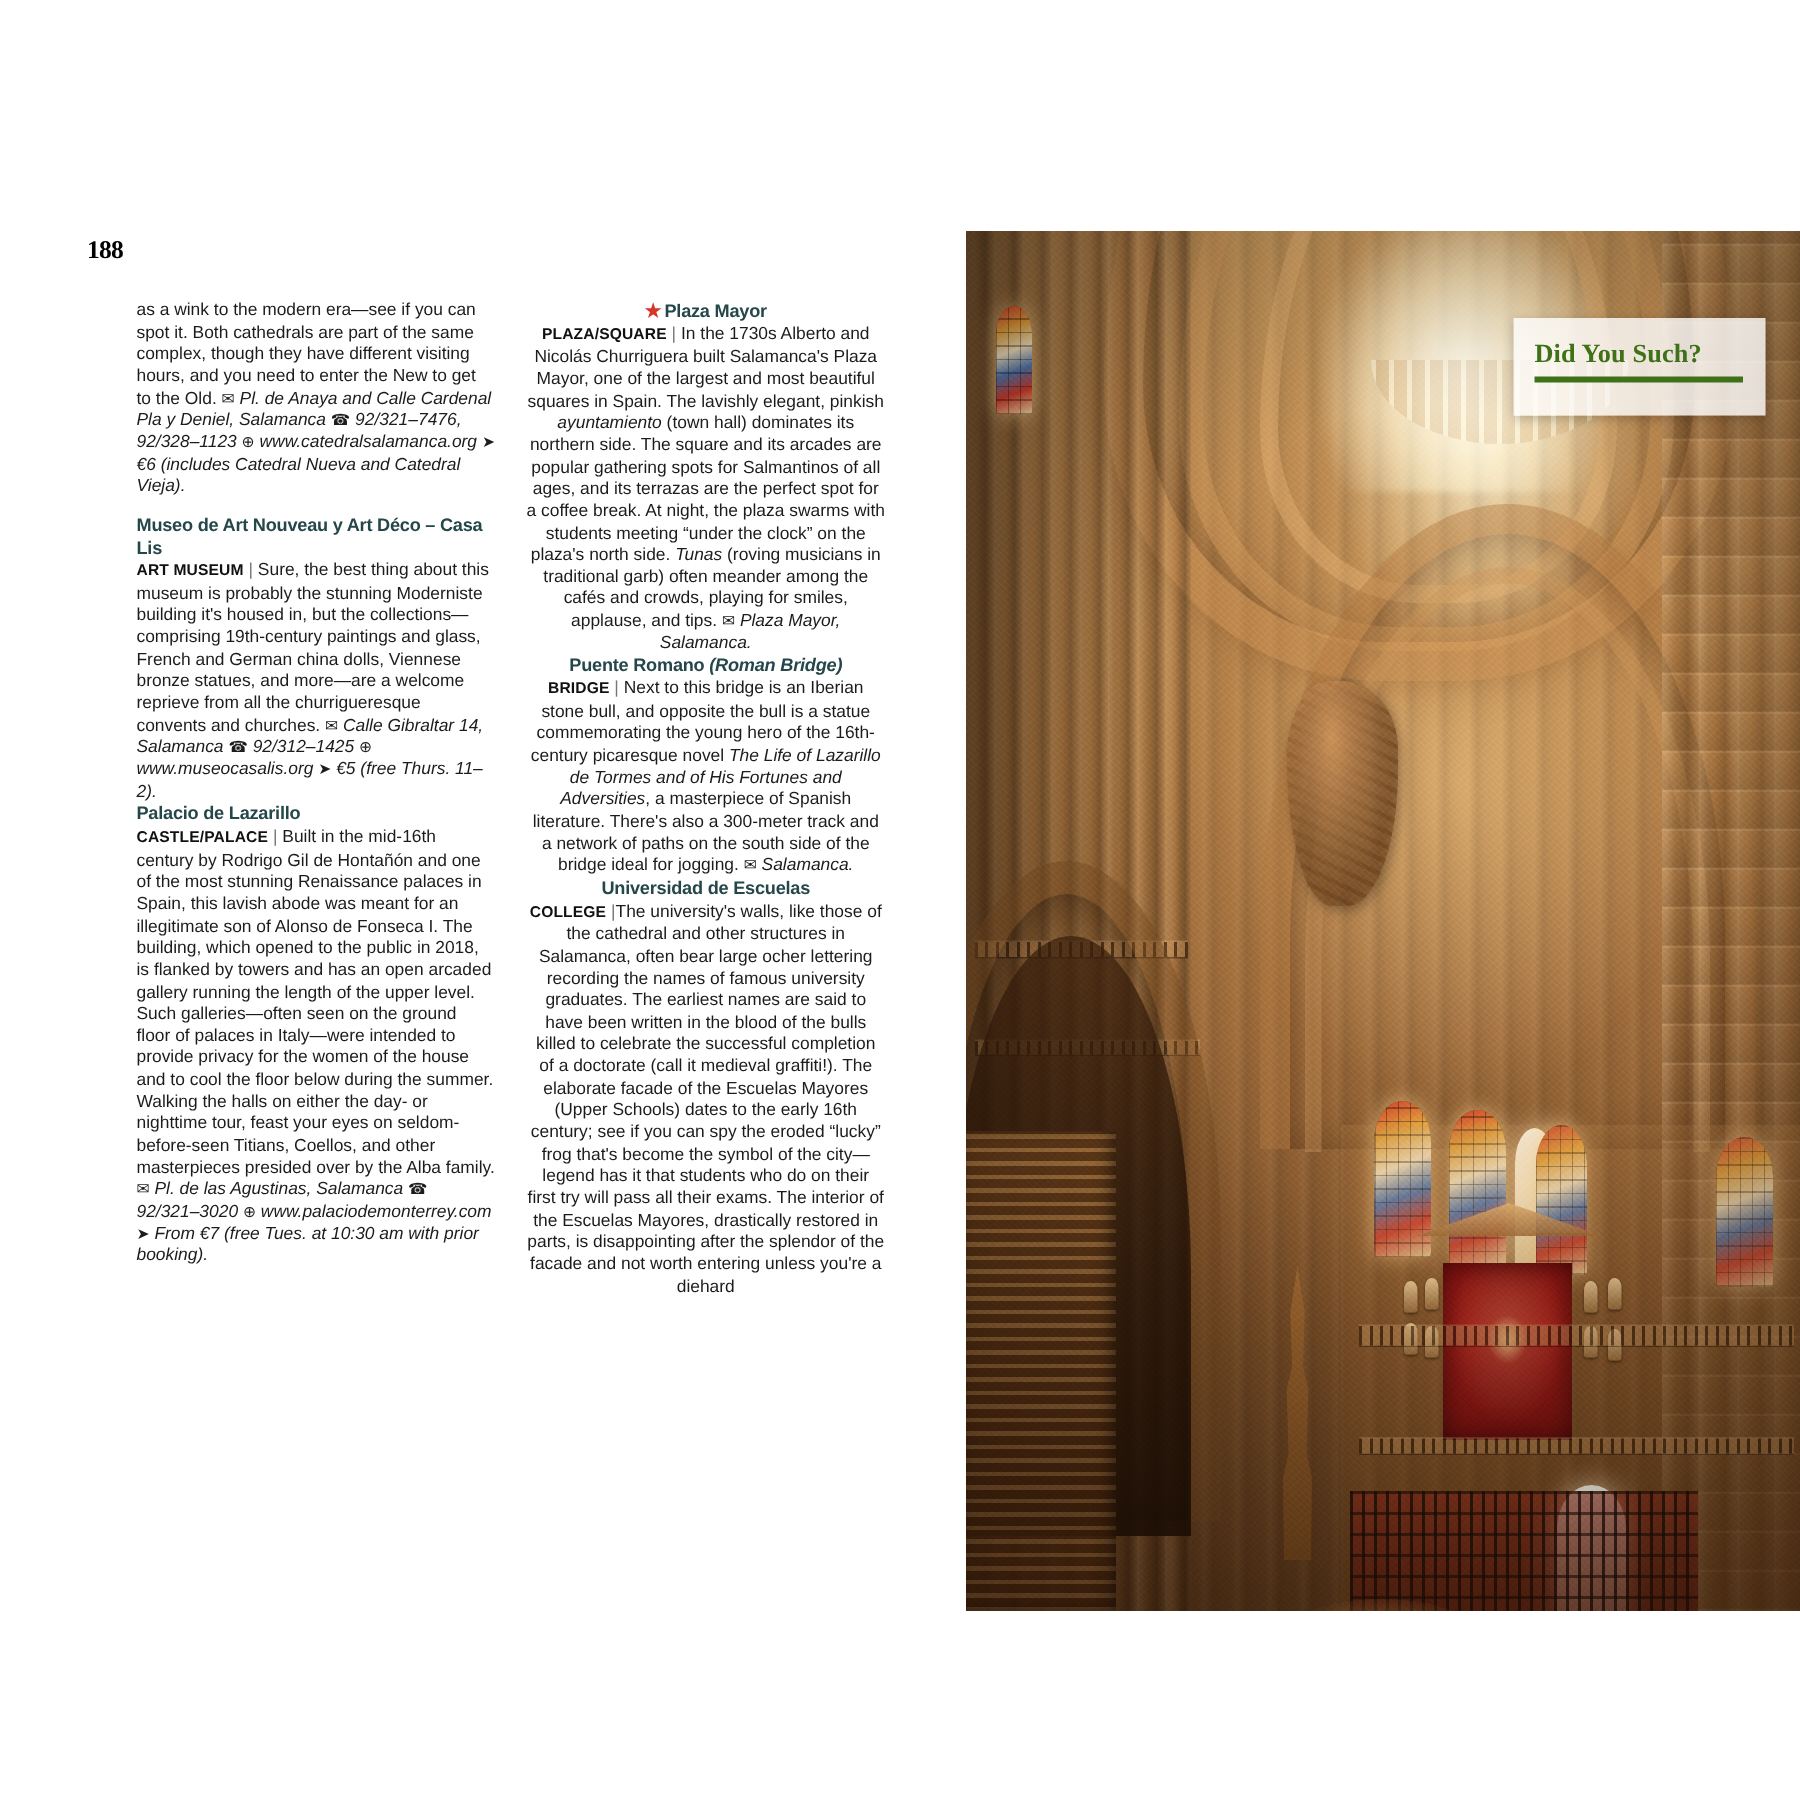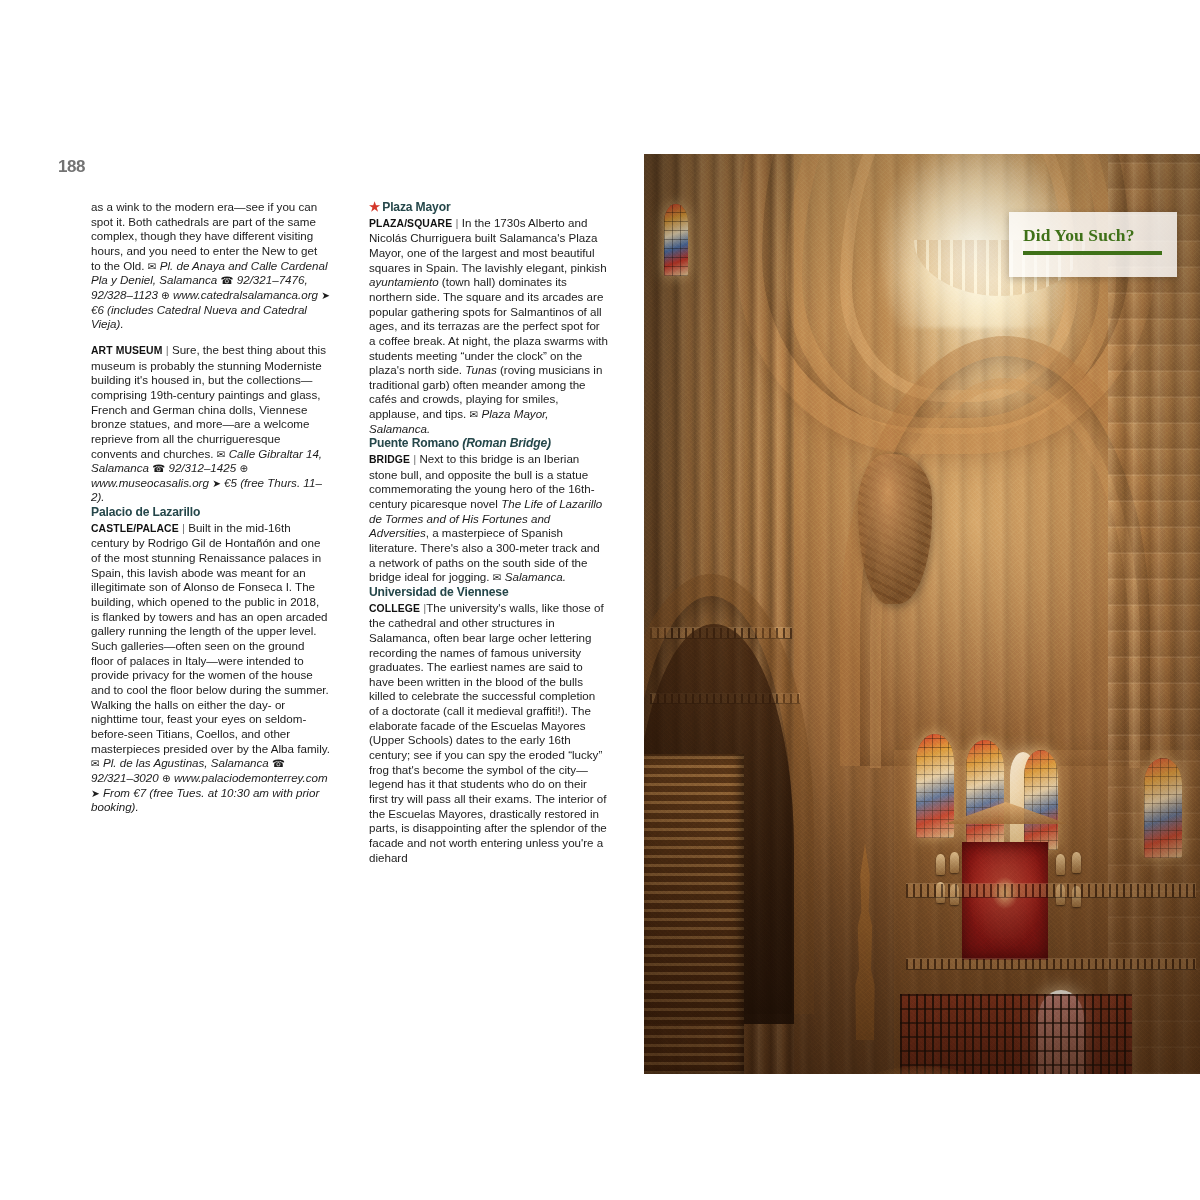--- a/index.html
+++ b/index.html
@@ -14,41 +14,41 @@
   #page {
     position: relative;
     width: 1200px; height: 1200px;
     background: #ffffff;
   }
 
   
   .folio {
     position: absolute;
     left: 58px; top: 157px;
-    font-family: Liberation Sans, sans-serif;
+    font-family: Liberation Serif, serif;
     font-weight: bold;
     font-size: 17px;
     letter-spacing: -0.5px;
-    color: #737373;
+    color: #000000;
   }
 
   
   .col {
     position: absolute;
     top: 200px;
     width: 239px;
     font-family: "Liberation Sans", sans-serif;
     font-size: 11.6px;
     line-height: 14.65px;
     color: #1c1c1c;
     text-align: left;
     margin-left: 33px;
   }
   #col1 { left: 58px; }
-  #col2 { left: 336px; }
+  #col2 { left: 318px; text-align: center; }
 
   .para { margin: 0 0 11px 0; }
   .para:last-child { margin-bottom: 0; }
 
   .listing-head {
     font-weight: bold;
     font-size: 12.1px;
     line-height: 14.6px;
     color: #25474a;
     margin: 0 0 1px 0;
@@ -414,20 +414,21 @@
 
 <div id="page">
 
   <div class="folio">188</div>
 
   <div class="col" id="col1">
 
     <p class="para"><span>as a wink to the modern era—see if you can spot it. Both cathedrals are part of the same complex, though they have different visiting hours, and you need to enter the New to get to the Old.</span> <span class="gly">✉</span> <span class="svc">Pl. de Anaya and Calle Cardenal Pla y Deniel, Salamanca</span> <span class="gly">☎</span> <span class="svc">92/321–7476, 92/328–1123</span> <span class="gly">⊕</span> <span class="svc">www.catedralsalamanca.org</span> <span class="gly">➤</span> <span class="svc">€6 (includes Catedral Nueva and Catedral Vieja).</span></p>
 
     <div>
+      <h3 class="listing-head">Museo de Art Nouveau y Art Déco – Casa Lis</h3>
       <p class="para"><span class="cat">ART MUSEUM</span> <span class="pipe">|</span> <span>Sure, the best thing about this museum is probably the stunning Moderniste building it's housed in, but the collections—comprising 19th-century paintings and glass, French and German china dolls, Viennese bronze statues, and more—are a welcome reprieve from all the churrigueresque convents and churches.</span> <span class="gly">✉</span> <span class="svc">Calle Gibraltar 14, Salamanca</span> <span class="gly">☎</span> <span class="svc">92/312–1425</span> <span class="gly">⊕</span> <span class="svc">www.museocasalis.org</span> <span class="gly">➤</span> <span class="svc">€5 (free Thurs. 11–2).</span></p>
     </div>
 
     <div>
       <h3 class="listing-head">Palacio de Lazarillo</h3>
       <p class="para"><span class="cat">CASTLE/PALACE</span> <span class="pipe">|</span> <span>Built in the mid-16th century by Rodrigo Gil de Hontañón and one of the most stunning Renaissance palaces in Spain, this lavish abode was meant for an illegitimate son of Alonso de Fonseca I. The building, which opened to the public in 2018, is flanked by towers and has an open arcaded gallery running the length of the upper level. Such galleries—often seen on the ground floor of palaces in Italy—were intended to provide privacy for the women of the house and to cool the floor below during the summer. Walking the halls on either the day- or nighttime tour, feast your eyes on seldom-before-seen Titians, Coellos, and other masterpieces presided over by the Alba family.</span> <span class="gly">✉</span> <span class="svc">Pl. de las Agustinas, Salamanca</span> <span class="gly">☎</span> <span class="svc">92/321–3020</span> <span class="gly">⊕</span> <span class="svc">www.palaciodemonterrey.com</span> <span class="gly">➤</span> <span class="svc">From €7 (free Tues. at 10:30 am with prior booking).</span></p>
     </div>
 
   </div>
 
@@ -437,21 +438,21 @@
       <h3 class="listing-head"><span class="star">★</span><span>Plaza Mayor</span></h3>
       <p class="para"><span class="cat">PLAZA/SQUARE</span> <span class="pipe">|</span> <span>In the 1730s Alberto and Nicolás Churriguera built Salamanca's Plaza Mayor, one of the largest and most beautiful squares in Spain. The lavishly elegant, pinkish </span><span class="it">ayuntamiento</span><span> (town hall) dominates its northern side. The square and its arcades are popular gathering spots for Salmantinos of all ages, and its terrazas are the perfect spot for a coffee break. At night, the plaza swarms with students meeting “under the clock” on the plaza's north side. </span><span class="it">Tunas</span><span> (roving musicians in traditional garb) often meander among the cafés and crowds, playing for smiles, applause, and tips.</span> <span class="gly">✉</span> <span class="svc">Plaza Mayor, Salamanca.</span></p>
     </div>
 
     <div>
       <h3 class="listing-head"><span>Puente Romano</span> <span class="it">(Roman Bridge)</span></h3>
       <p class="para"><span class="cat">BRIDGE</span> <span class="pipe">|</span> <span>Next to this bridge is an Iberian stone bull, and opposite the bull is a statue commemorating the young hero of the 16th-century picaresque novel </span><span class="it">The Life of Lazarillo de Tormes and of His Fortunes and Adversities</span><span>, a masterpiece of Spanish literature. There's also a 300-meter track and a network of paths on the south side of the bridge ideal for jogging.</span> <span class="gly">✉</span> <span class="svc">Salamanca.</span></p>
     </div>
 
     <div>
-      <h3 class="listing-head">Universidad de Viennese</h3>
+      <h3 class="listing-head">Universidad de Escuelas</h3>
       <p class="para"><span class="cat">COLLEGE</span> <span class="pipe">|</span><span>The university's walls, like those of the cathedral and other structures in Salamanca, often bear large ocher lettering recording the names of famous university graduates. The earliest names are said to have been written in the blood of the bulls killed to celebrate the successful completion of a doctorate (call it medieval graffiti!). The elaborate facade of the Escuelas Mayores (Upper Schools) dates to the early 16th century; see if you can spy the eroded “lucky” frog that's become the symbol of the city—legend has it that students who do on their first try will pass all their exams. The interior of the Escuelas Mayores, drastically restored in parts, is disappointing after the splendor of the facade and not worth entering unless you're a diehard</span></p>
     </div>
 
   </div>
 
   <figure id="photo">
     <div class="photo-base"></div>
     <div class="piers"></div>
     <div class="light-top"></div>
     <div class="vault"></div>

